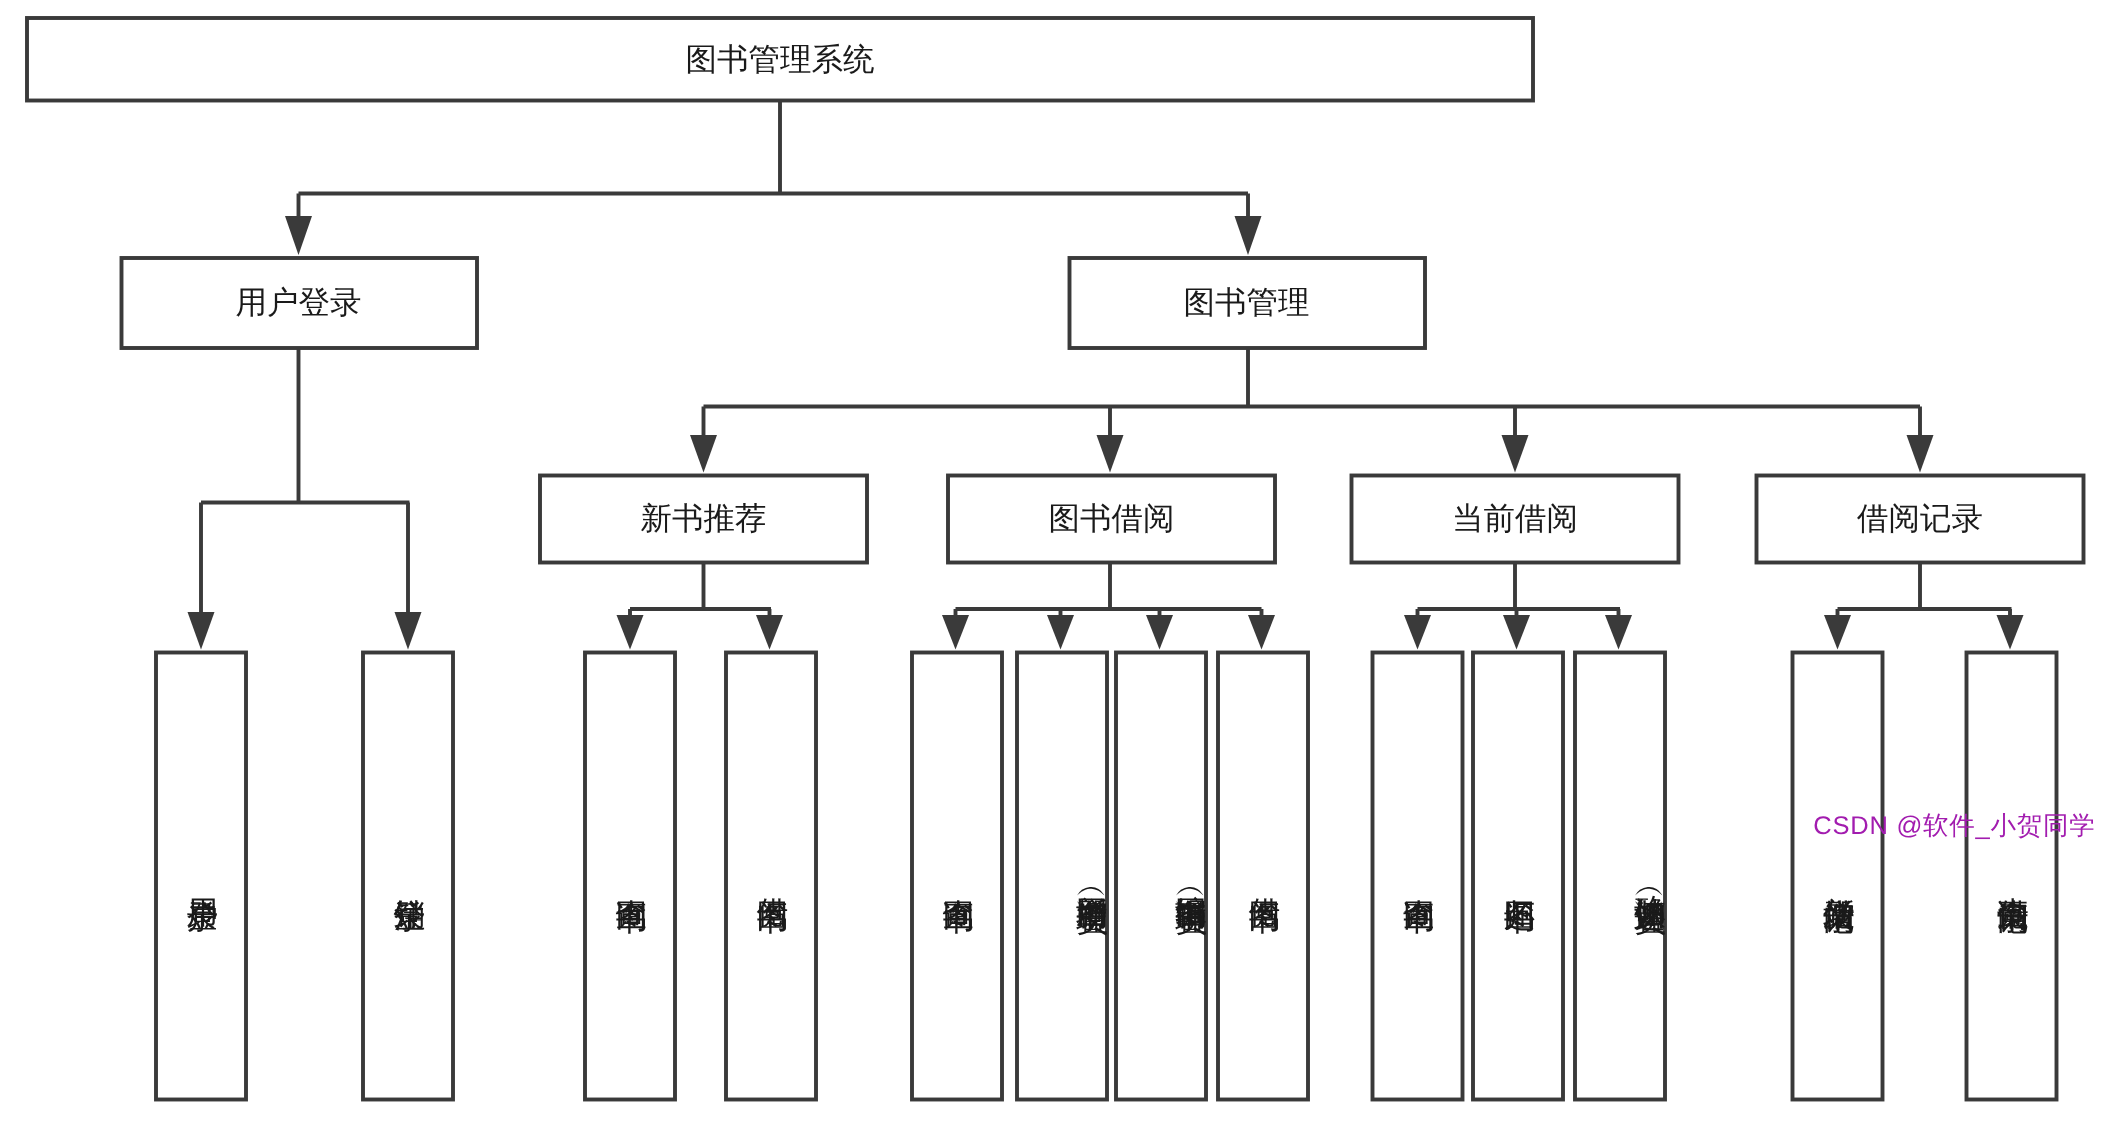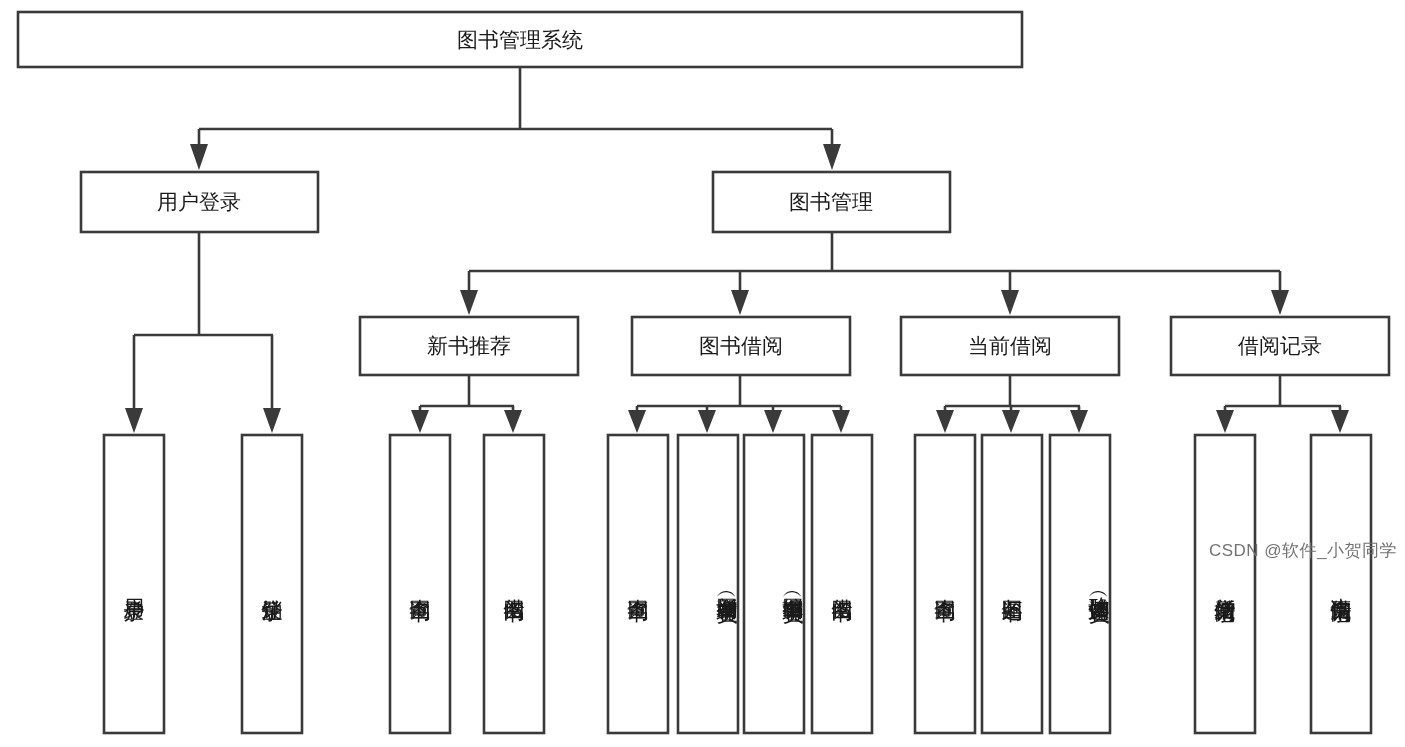--- a/index.html
+++ b/index.html
@@ -64,21 +64,21 @@
     text-align: center;
     white-space: nowrap;
     pointer-events: none;
   }
   .watermark {
     position: absolute;
     right: 8px;
     bottom: 4px;
     font-family: "Liberation Sans", "DejaVu Sans", sans-serif;
     font-size: 17px;
-    color: #737373;
+    color: #a21caf;
     letter-spacing: 0.5px;
     white-space: nowrap;
   }
 </style>
 </head>
 <body>
 
 <div id="diagram-root">
 
   <svg class="diagram" viewBox="0 0 1405 747">

